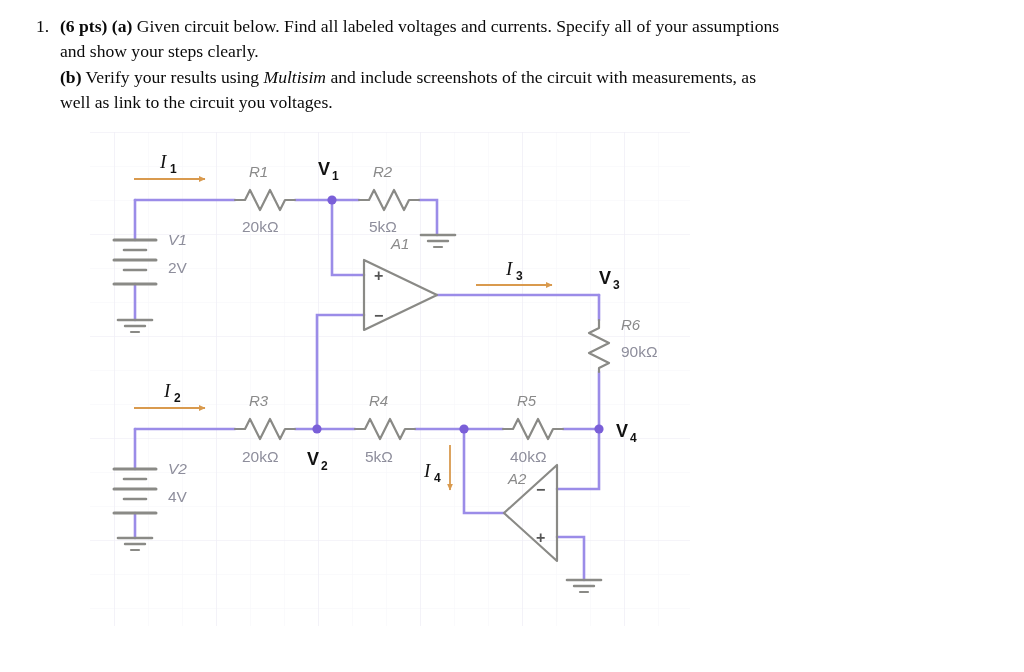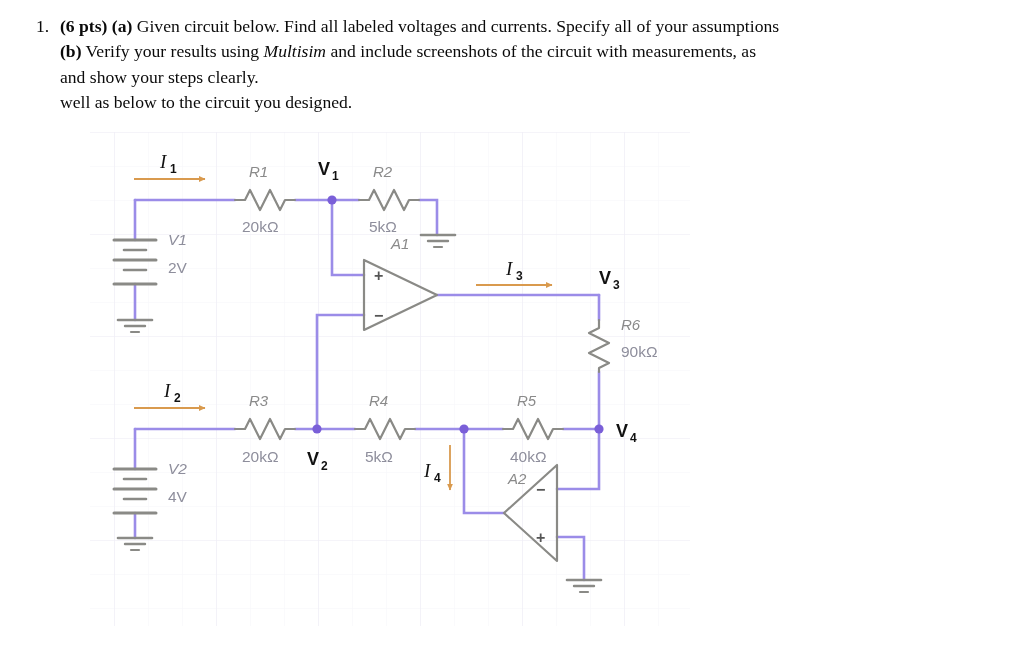--- a/index.html
+++ b/index.html
@@ -102,23 +102,23 @@
     font-style: italic;
   }
 </style>
 </head>
 <body>
 
 <div id="root">
 
   <div class="question">
     <span class="q-line"><span class="q-num">1.</span><span class="b">(6 pts)</span> <span class="b">(a)</span> <span>Given circuit below. Find all labeled voltages and currents. Specify all of your assumptions</span></span>
+    <span class="q-line q-indent"><span>and show your steps clearly.</span></span>
     <span class="q-line q-indent"><span class="b">(b)</span> <span>Verify your results using </span><span class="i">Multisim</span><span> and include screenshots of the circuit with measurements, as</span></span>
-    <span class="q-line q-indent"><span>and show your steps clearly.</span></span>
-    <span class="q-line q-indent"><span>well as below to the circuit you designed.</span></span>
+    <span class="q-line q-indent"><span>well as link to the circuit you voltages.</span></span>
   </div>
 
   <div id="circuit">
   <svg width="1024" height="540" viewBox="0 0 1024 540" xmlns="http://www.w3.org/2000/svg">
 
     <defs>
       <pattern id="minorGrid" width="34" height="34" patternUnits="userSpaceOnUse">
         <path d="M 34 0 L 0 0 0 34" fill="none" stroke="#f4f3f8" stroke-width="1"></path>
       </pattern>
       <pattern id="majorGrid" width="102" height="102" patternUnits="userSpaceOnUse">

